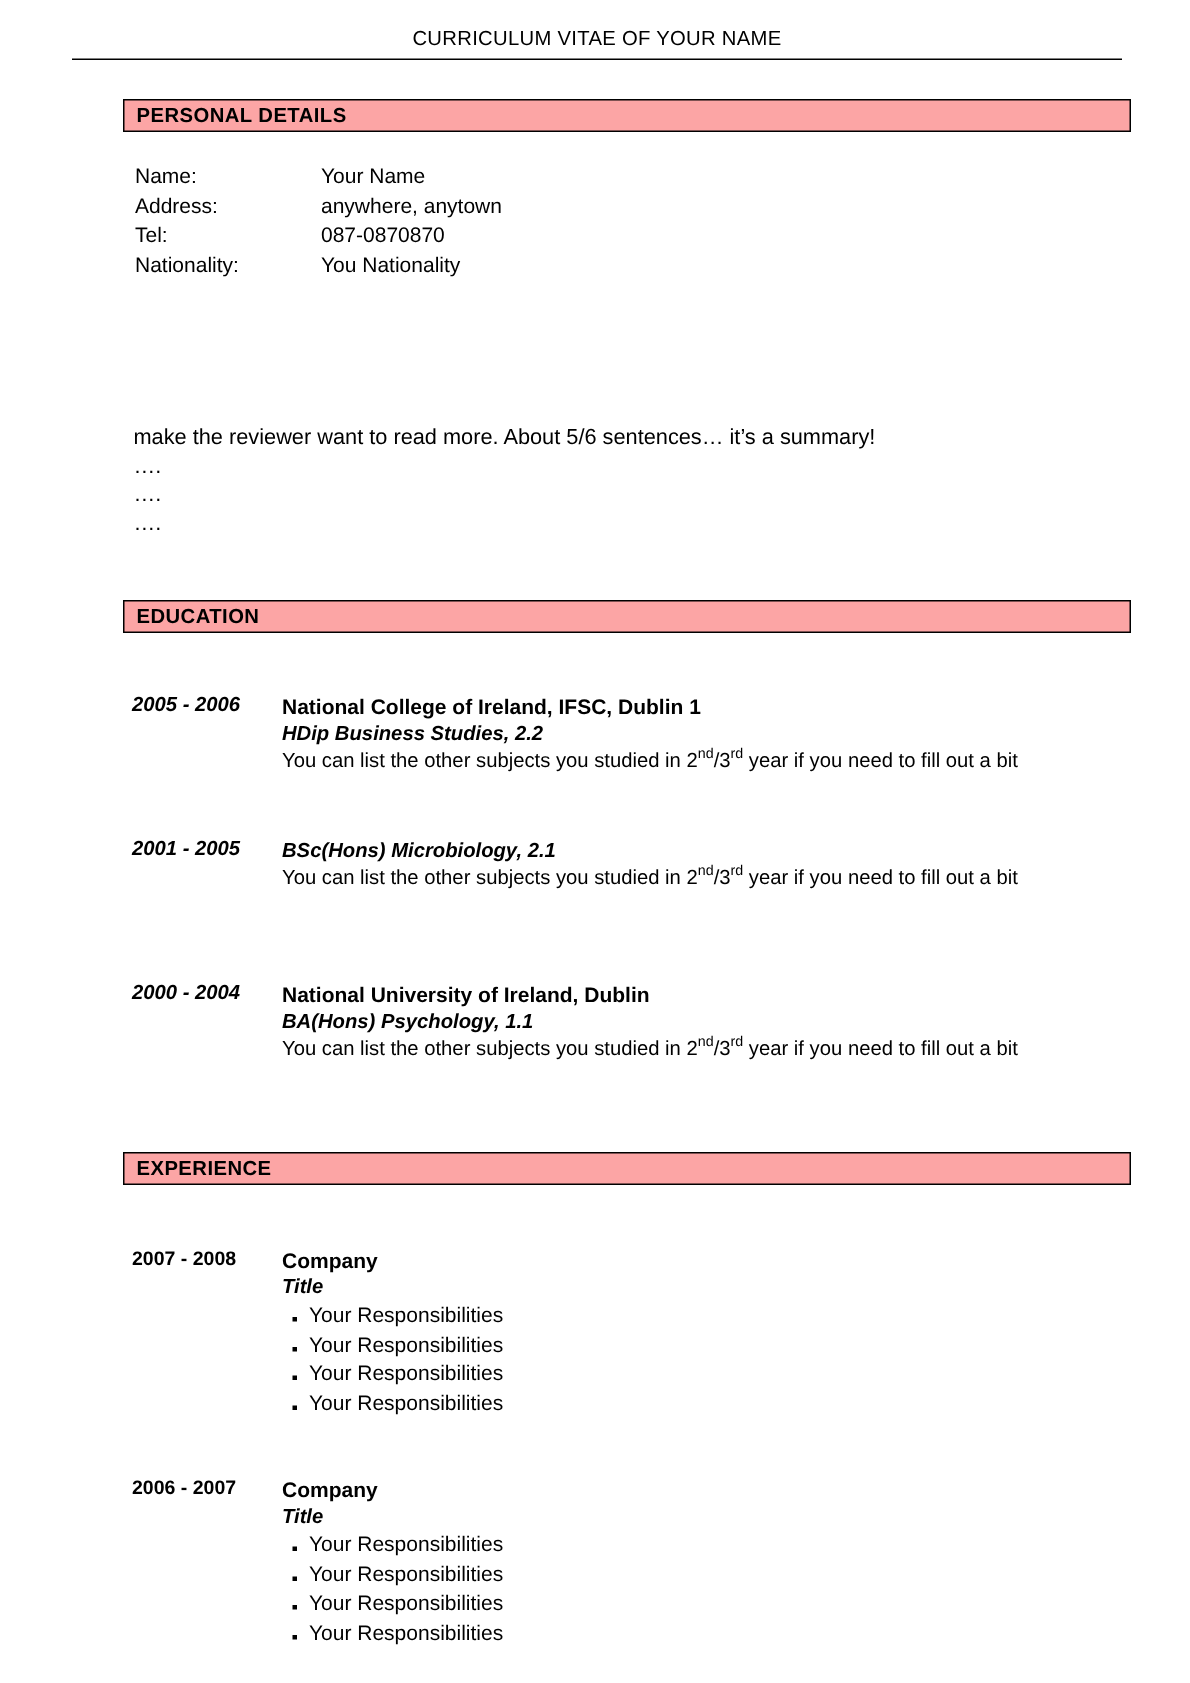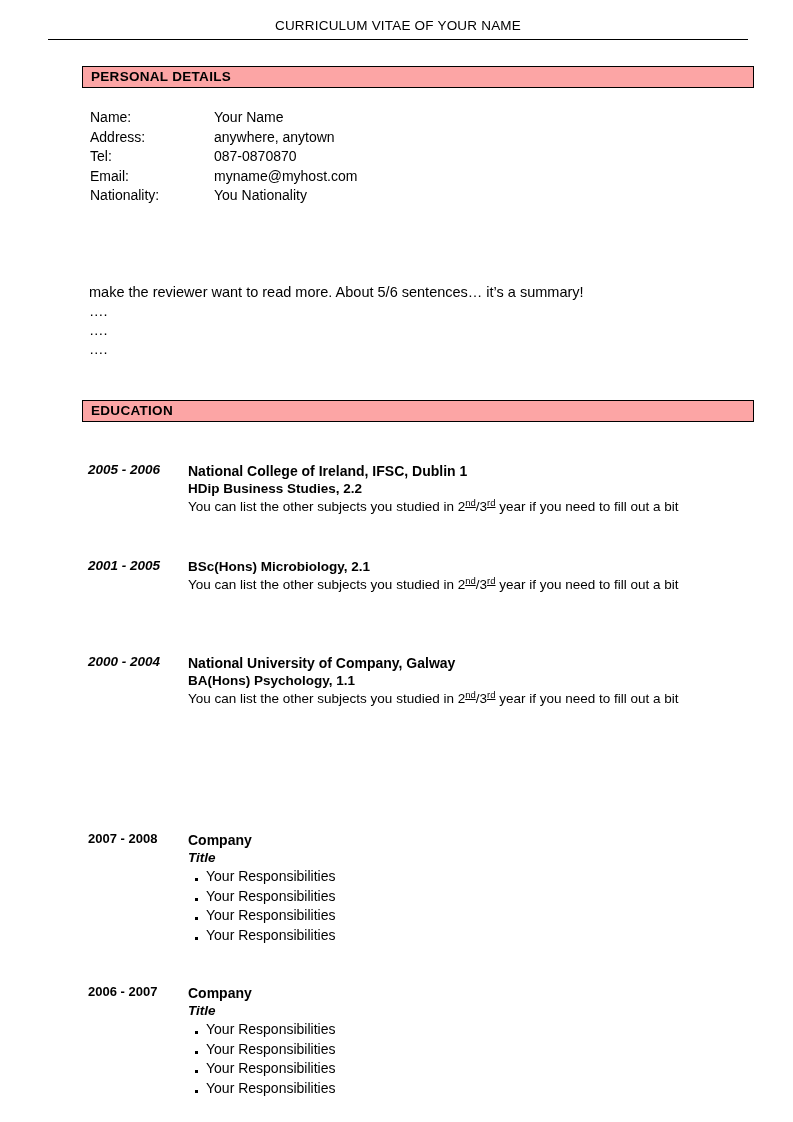--- a/index.html
+++ b/index.html
@@ -111,32 +111,32 @@
     top: 0;
     width: 548px;
   }
   .edu-inst {
     font-weight: bold;
     font-size: 14px;
     line-height: 18px;
   }
   .edu-degree {
     font-weight: bold;
+    font-style: italic;
     font-size: 13.5px;
     line-height: 18px;
   }
   .edu-note {
     font-size: 13.5px;
     line-height: 18.5px;
   }
   sup {
     font-size: 9.5px;
     vertical-align: super;
     line-height: 0;
-    text-decoration: underline;
   }
   
   .exp-entry {
     position: absolute;
     left: 88px;
     width: 660px;
   }
   .exp-years {
     position: absolute;
     left: 0;
@@ -200,24 +200,20 @@
       <span class="pd-label">Name:</span>
       <span class="pd-value">Your Name</span>
     </div>
     <div class="pd-row">
       <span class="pd-label">Address:</span>
       <span class="pd-value">anywhere, anytown</span>
     </div>
     <div class="pd-row">
       <span class="pd-label">Tel:</span>
       <span class="pd-value">087-0870870</span>
-    </div>
-    <div class="pd-row">
-      <span class="pd-label">Email:</span>
-      <span class="pd-value">myname@myhost.com</span>
     </div>
     <div class="pd-row">
       <span class="pd-label">Nationality:</span>
       <span class="pd-value">You Nationality</span>
     </div>
   </div>
 
 
   <div class="summary-block">
     <div>make the reviewer want to read more. About 5/6 sentences… it’s a summary!</div>
@@ -243,26 +239,29 @@
     <div class="edu-years">2001 - 2005</div>
     <div class="edu-body">
       <div class="edu-degree">BSc(Hons) Microbiology, 2.1</div>
       <div class="edu-note"><span>You can list the other subjects you studied in 2</span><sup>nd</sup><span>/3</span><sup>rd</sup><span> year if you need to fill out a bit</span></div>
     </div>
   </div>
 
   <div class="edu-entry" style="top:654px; height:86px;">
     <div class="edu-years">2000 - 2004</div>
     <div class="edu-body">
-      <div class="edu-inst">National University of Company, Galway</div>
+      <div class="edu-inst">National University of Ireland, Dublin</div>
       <div class="edu-degree">BA(Hons) Psychology, 1.1</div>
       <div class="edu-note"><span>You can list the other subjects you studied in 2</span><sup>nd</sup><span>/3</span><sup>rd</sup><span> year if you need to fill out a bit</span></div>
     </div>
   </div>
 
+  <div class="section-bar" style="top:768px;">
+    <span class="section-title">EXPERIENCE</span>
+  </div>
 
   <div class="exp-entry" style="top:831px;">
     <div class="exp-years">2007 - 2008</div>
     <div class="exp-body">
       <div class="exp-company">Company</div>
       <div class="exp-title">Title</div>
       <ul class="exp-list">
         <li>Your Responsibilities</li>
         <li>Your Responsibilities</li>
         <li>Your Responsibilities</li>

